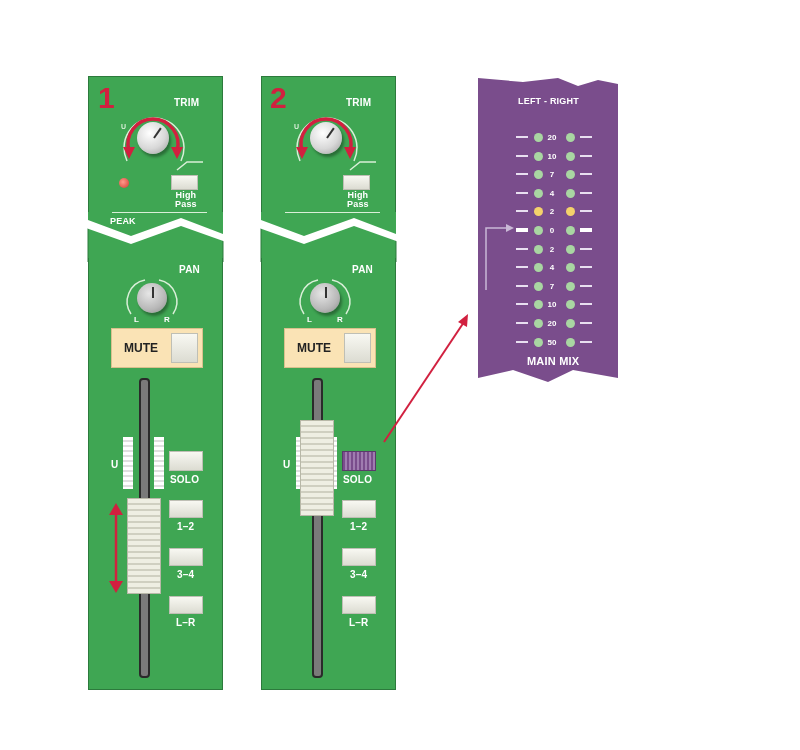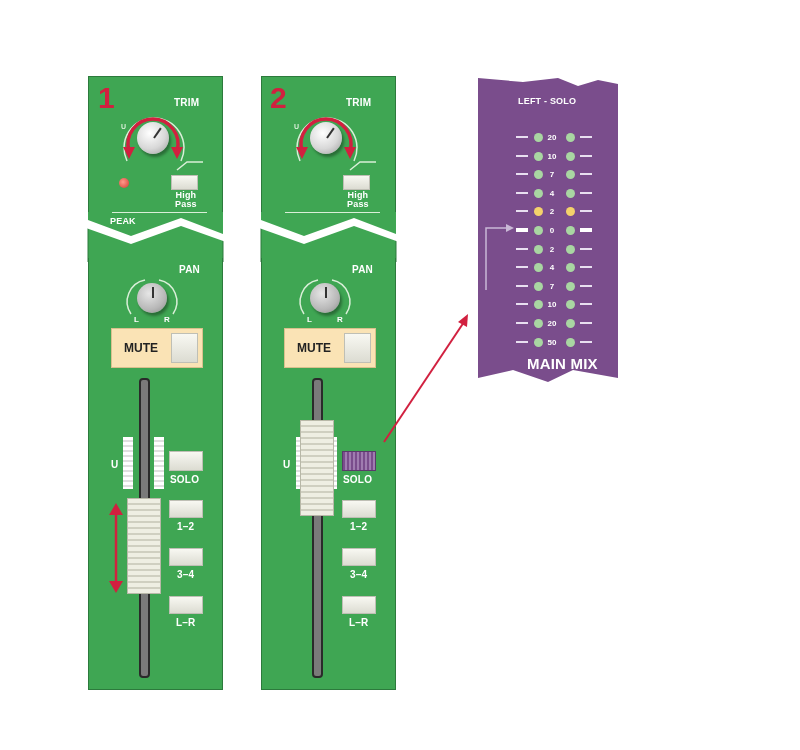--- a/index.html
+++ b/index.html
@@ -163,21 +163,21 @@
 
 <svg class="abs" style="left:380px;top:310px" width="95" height="135">
   <line x1="4" y1="132" x2="84" y2="12" stroke="#d1203f" stroke-width="2"></line>
   <polygon points="88,4 78,12 87,17" fill="#d1203f"></polygon>
 </svg>
 
 <div>
   <svg class="abs" style="left:478px;top:78px" width="142" height="305">
     <polygon points="0,0 45,4 80,0 100,8 120,2 140,6 140,300 95,292 70,304 35,292 0,300" fill="#7a4d8c"></polygon>
   </svg>
-  <div class="lbl" style="left:518px;top:96px;font-size:9px;">LEFT - SOLO</div>
+  <div class="lbl" style="left:518px;top:96px;font-size:9px;">LEFT - RIGHT</div>
 
   <div id="meter-rows">
       <div>
         <div class="dash" style="left:516px;top:136px;"></div>
         <div class="led" style="left:534px;top:133px;"></div>
         <div class="mlbl" style="left:542px;top:133px;">20</div>
         <div class="led" style="left:566px;top:133px;"></div>
         <div class="dash" style="left:580px;top:136px;"></div>
       </div>
       <div>
@@ -257,14 +257,14 @@
         <div class="led" style="left:566px;top:338px;"></div>
         <div class="dash" style="left:580px;top:341px;"></div>
       </div>
     </div>
 
   <svg class="abs" style="left:482px;top:222px" width="34" height="70">
     <path d="M4,68 L4,6 L26,6" fill="none" stroke="#c9b8d6" stroke-width="1.5"></path>
     <polygon points="24,2 32,6 24,10" fill="#c9b8d6"></polygon>
   </svg>
 
-  <div class="lbl" style="left:527px;top:355px;font-size:15px;">MAIN MIX</div>
+  <div class="lbl" style="left:527px;top:355px;font-size:11px;">MAIN MIX</div>
 </div>
 
 </body></html>

